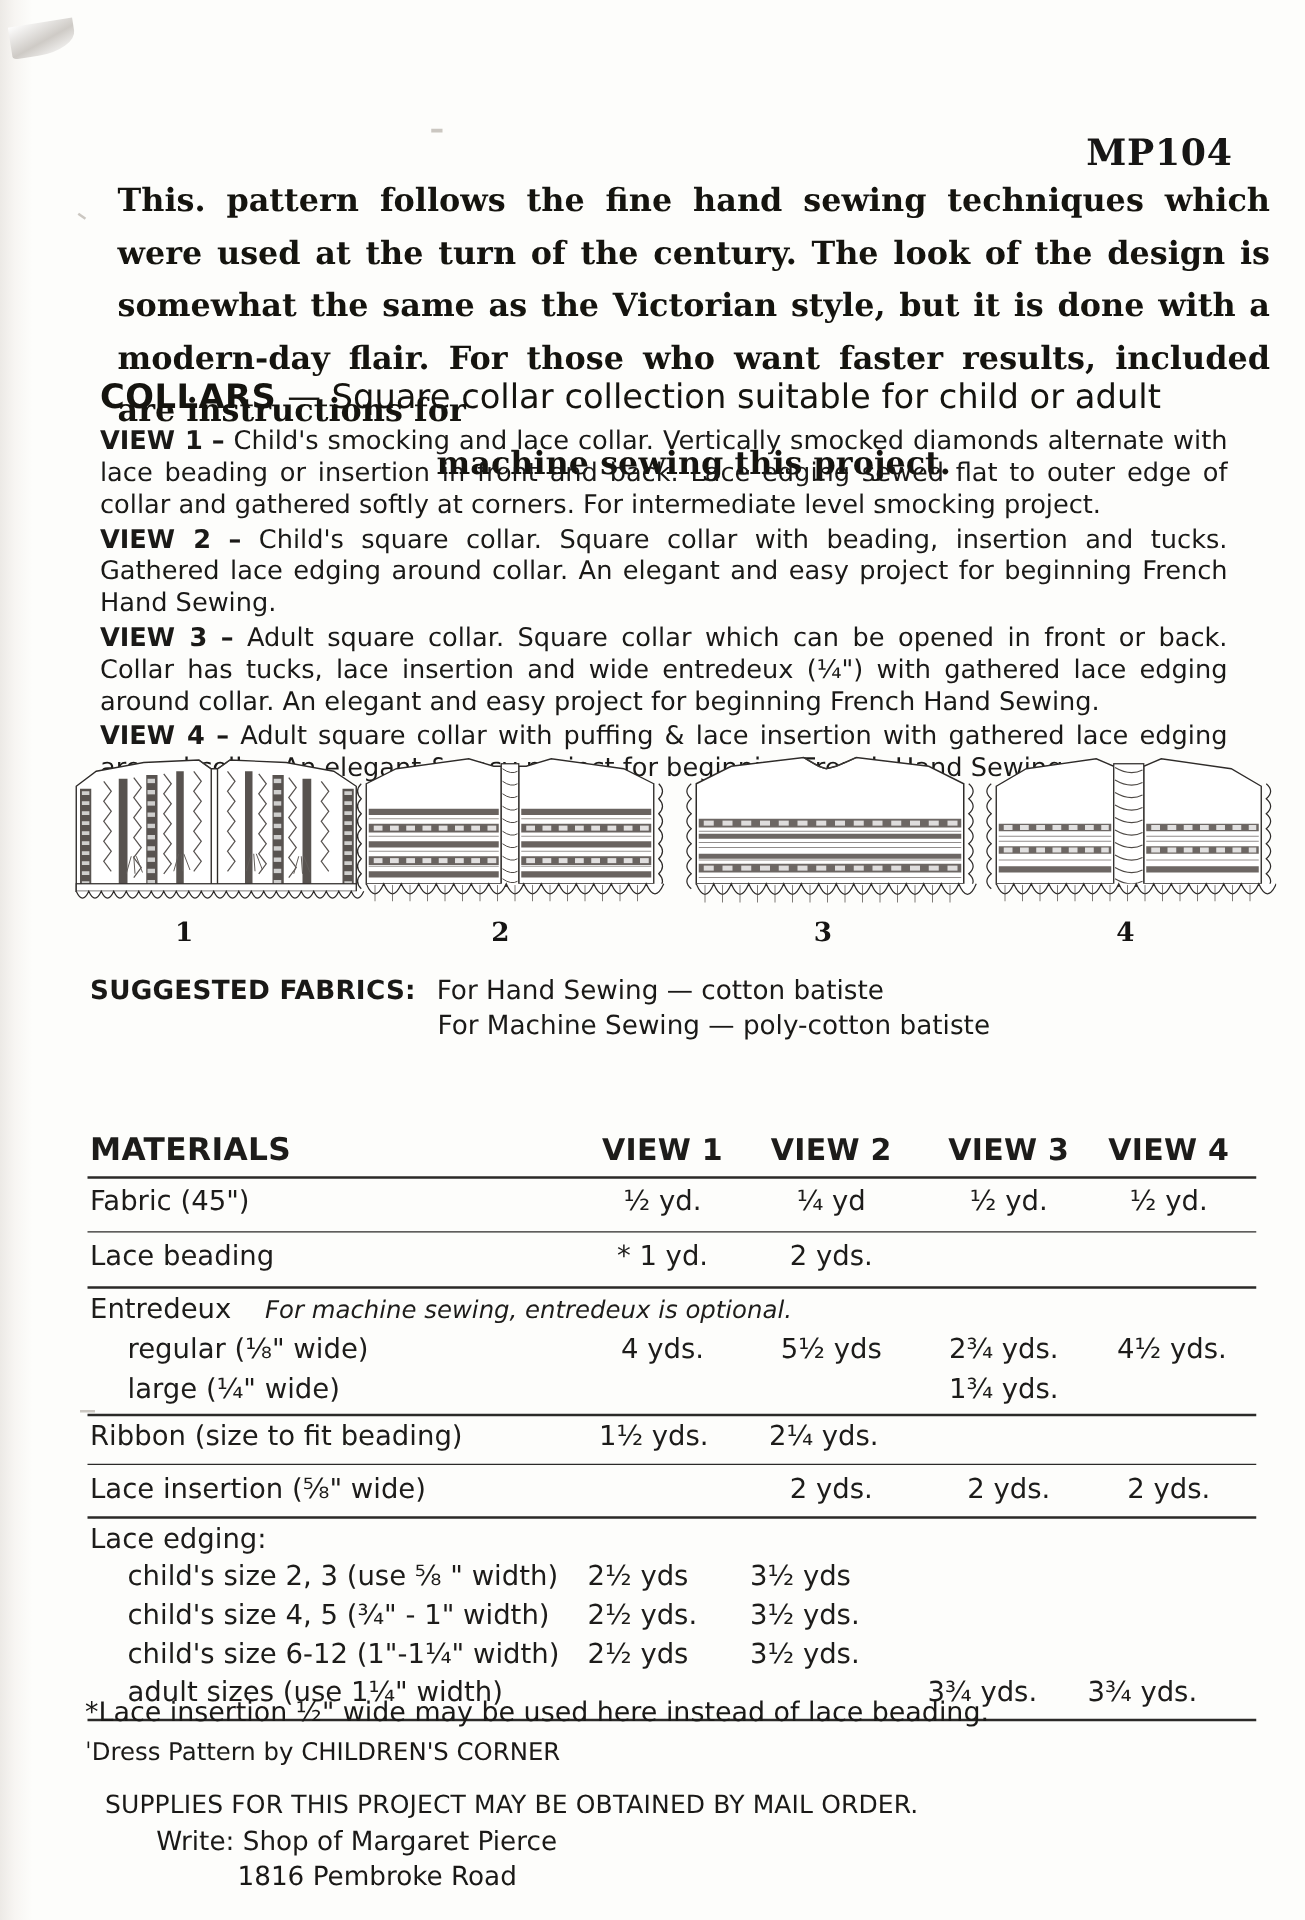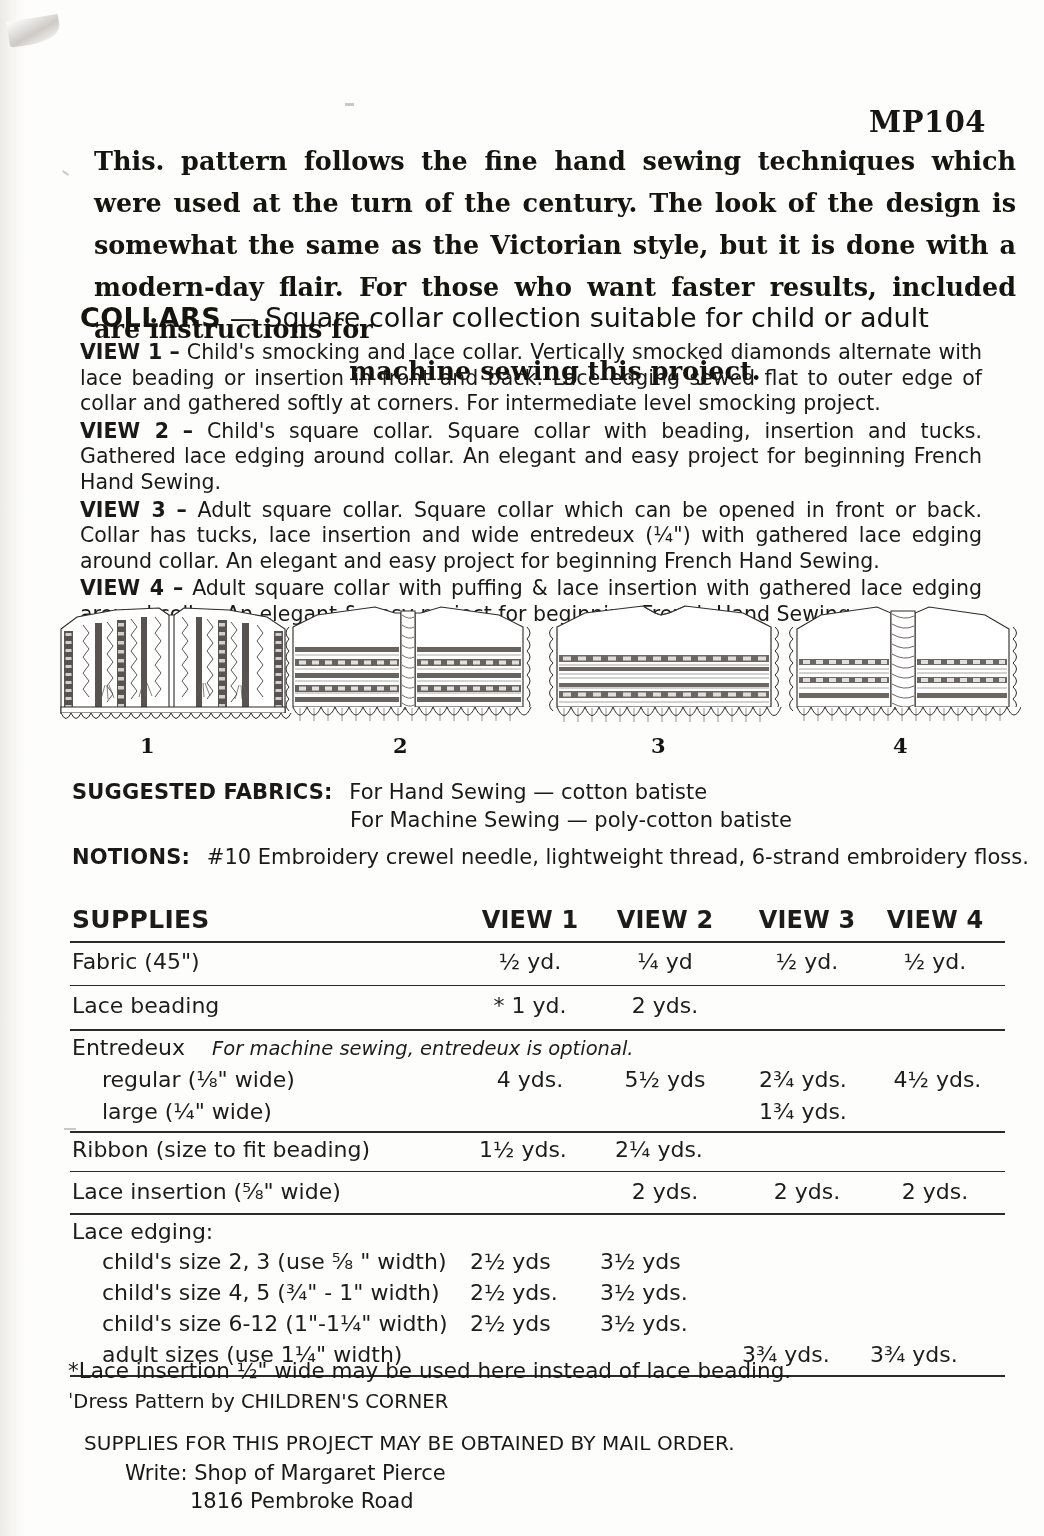--- a/index.html
+++ b/index.html
@@ -597,29 +597,25 @@
   </div>
 
   <div class="block-line" style="left:350px;top:808px;">
     <span>For Machine Sewing — poly-cotton batiste</span>
   </div>
   <div class="block-line" style="left:72px;top:780px;">
     <b>SUGGESTED FABRICS:</b>
     <span style="margin-left:10px;">For Hand Sewing — cotton batiste</span>
   </div>
 
-  <div class="block-line" style="left:72px;top:845px;">
-    <b>NOTIONS:</b>
-    <span style="margin-left:10px;">#10 Embroidery crewel needle, lightweight thread, 6-strand embroidery floss.</span>
-  </div>
 
   <div class="table-wrap">
 
     <div class="mat-head">
-      <div class="title">SUPPLIES</div>
+      <div class="title">MATERIALS</div>
       <div class="vh" style="left:395px;width:130px;">VIEW 1</div>
       <div class="vh" style="left:530px;width:130px;">VIEW 2</div>
       <div class="vh" style="left:672px;width:130px;">VIEW 3</div>
       <div class="vh" style="left:800px;width:130px;">VIEW 4</div>
     </div>
 
     <div class="rule" style="top:36px;"></div>
 
     <div class="row" style="top:44px;height:38px;">
       <div class="lbl">Fabric (45")</div>

